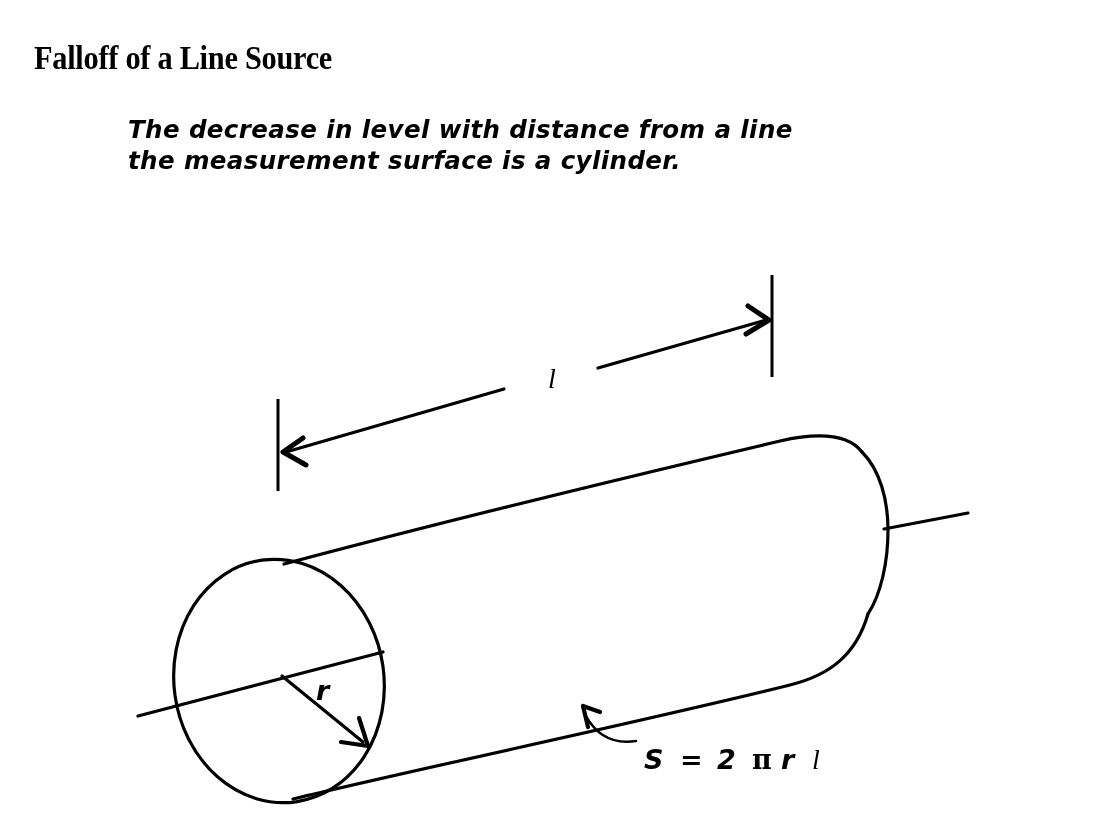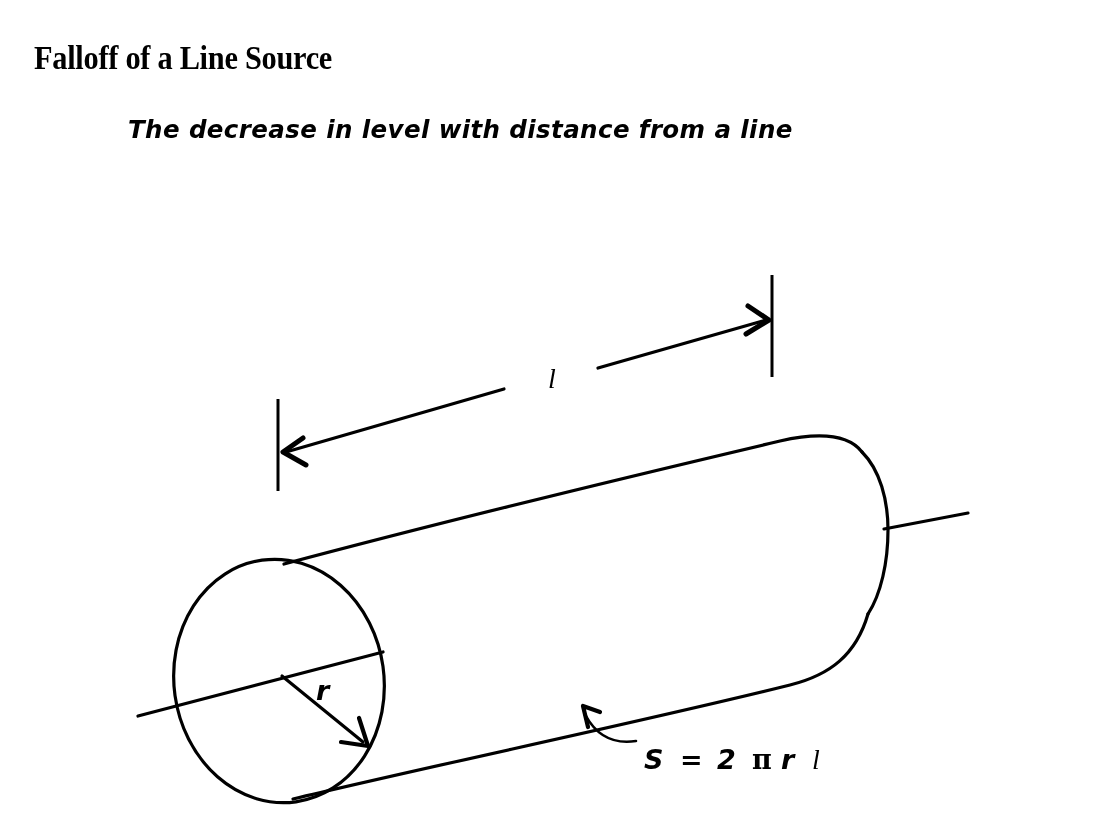--- a/index.html
+++ b/index.html
@@ -122,20 +122,21 @@
 </style>
 </head>
 <body>
 
 <div id="slide">
 
   <div id="slide-title">Falloff of a Line Source</div>
 
   <div id="body-text">
     <span class="ln">The decrease in level with distance from a line</span>
+    <span class="ln">the measurement surface is a cylinder.</span>
   </div>
 
   <svg id="diagram" viewBox="0 0 1110 834">
 
     <line class="ink-tick" x1="278" y1="399" x2="278" y2="491"></line>
     <line class="ink-tick" x1="772" y1="275" x2="772" y2="377"></line>
 
     <line class="ink" x1="286" y1="452" x2="504" y2="389"></line>
     <path class="arrowhead" d="M 303 438 L 283 452 L 306 465"></path>
 

